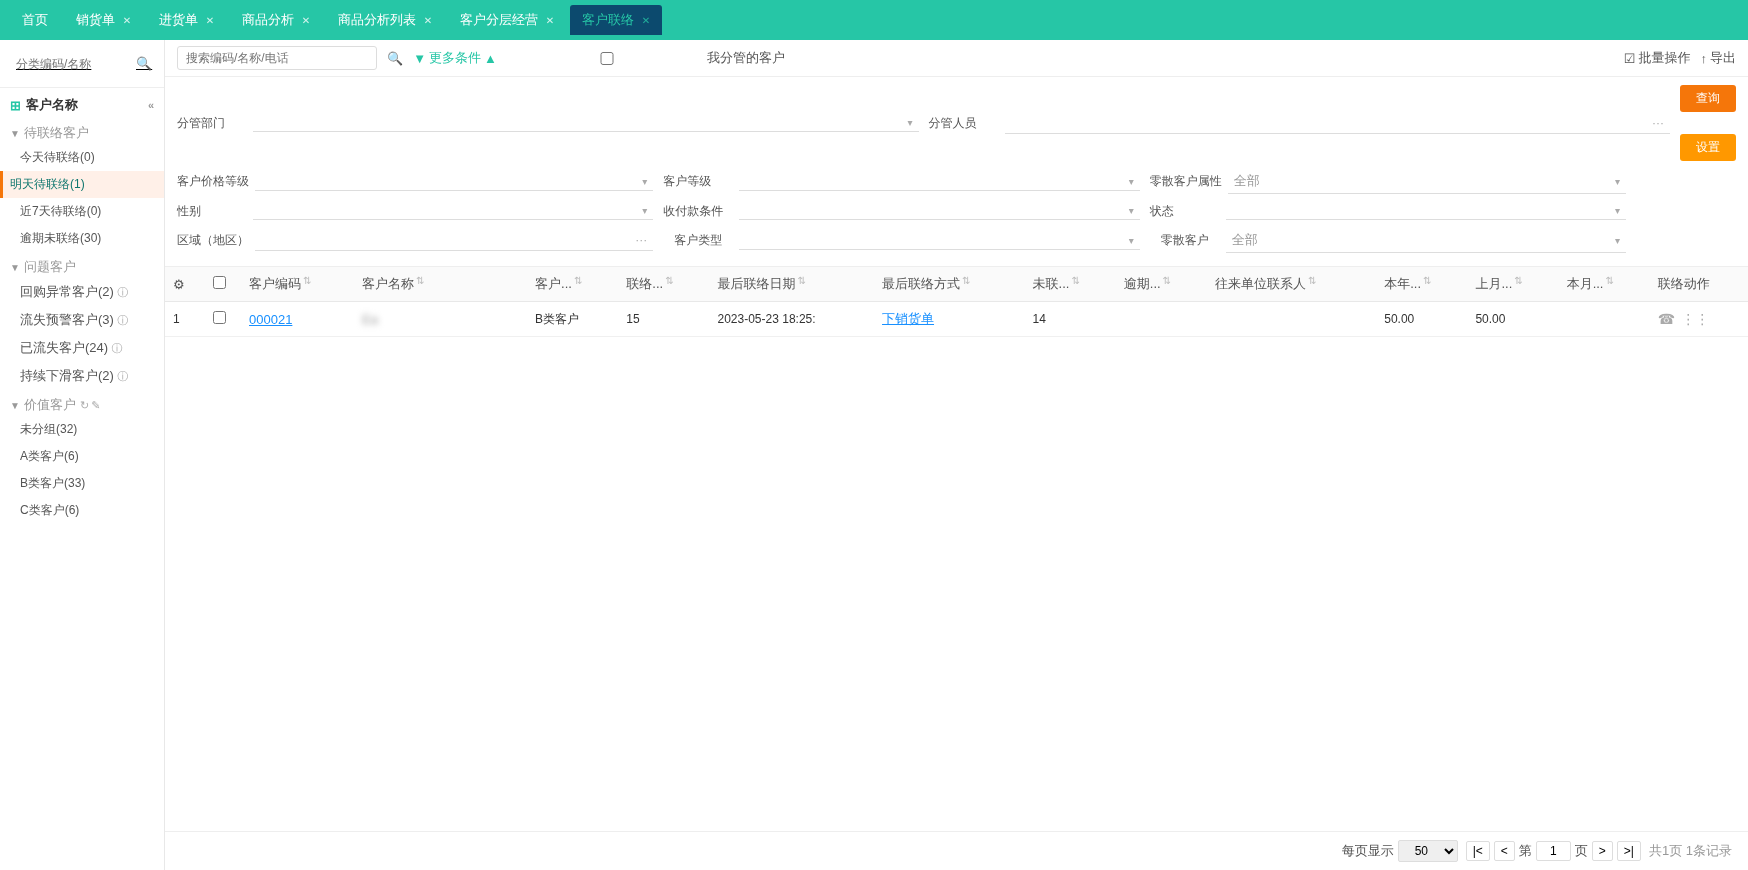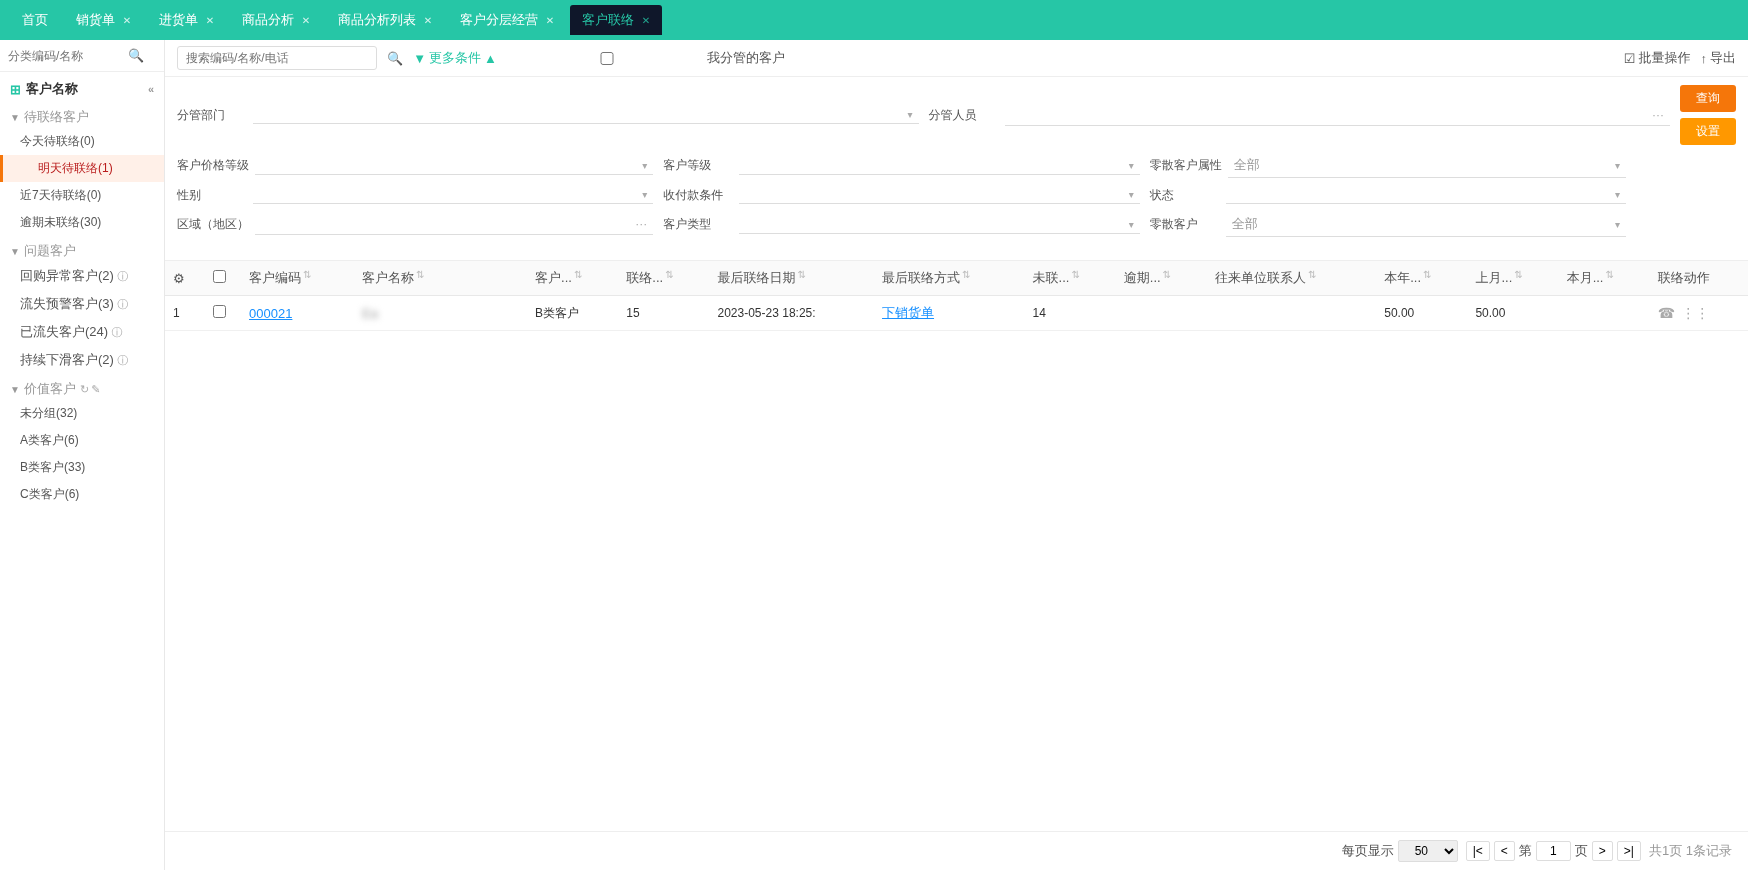--- a/index.html
+++ b/index.html
@@ -15,42 +15,43 @@
       gap: 4px;
     }
     .nav-item {
       color: #fff;
       padding: 6px 12px;
       cursor: pointer;
       border-radius: 3px;
       white-space: nowrap;
       font-size: 13px;
     }
-    .nav-item.active { background: #0f172a; color: #26C6A6; border-radius: 3px 3px 0 0; }
+    .nav-item.active { background: #0c4a6e; color: #26C6A6; border-radius: 3px 3px 0 0; }
     .nav-close { font-size: 10px; margin-left: 4px; opacity: 0.8; }
 
     
     .main-layout {
       display: flex;
       height: calc(870px - 40px);
     }
 
     
     .sidebar {
       width: 165px;
       background: #fff;
       border-right: 1px solid #e8e8e8;
       overflow-y: auto;
       flex-shrink: 0;
     }
     .sidebar-search {
       display: flex;
       align-items: center;
-      padding: 8px;
+      padding: 16px;
       border-bottom: 1px solid #eee;
+      text-decoration: underline;
     }
     .sidebar-search input {
       border: none;
       outline: none;
       font-size: 12px;
       width: 120px;
       color: #999;
     }
     .sidebar-search .search-icon { color: #aaa; font-size: 13px; }
 
@@ -75,21 +76,21 @@
     }
     .sidebar-group-label .triangle { margin-right: 4px; font-size: 10px; }
 
     .sidebar-item {
       padding: 5px 10px 5px 20px;
       font-size: 12px;
       color: #555;
       cursor: pointer;
       white-space: nowrap;
     }
-    .sidebar-item.active { background: #FFF0E8; color: #b91c1c; border-left: 3px solid #F5760A; padding-left: 35px; }
+    .sidebar-item.active { background: #FFF0E8; color: #0f766e; border-left: 3px solid #F5760A; padding-left: 7px; }
 
     
     .content-area {
       flex: 1;
       display: flex;
       flex-direction: column;
       overflow: hidden;
     }
 
     
@@ -153,21 +154,21 @@
       background: #fff;
       border-bottom: 1px solid #eee;
       padding: 8px 12px;
     }
     .filter-row {
       display: flex;
       align-items: center;
       gap: 10px;
       margin-bottom: 8px;
     }
-    .filter-row:last-child { margin-bottom: 15px; }
+    .filter-row:last-child { margin-bottom: 5px; text-align: center; }
     .filter-field {
       display: flex;
       align-items: center;
       flex: 1;
       gap: 6px;
     }
     .filter-field label {
       font-size: 12px;
       color: #555;
       white-space: nowrap;
@@ -190,21 +191,21 @@
       border-bottom: 1px solid #ddd;
       padding: 3px 6px;
       cursor: pointer;
       font-size: 12px;
       color: #999;
     }
     .filter-select .chevron { color: #aaa; font-size: 10px; }
     .filter-actions {
       display: flex;
       flex-direction: column;
-      gap: 6px;
+      gap: 22px;
     }
     .btn-query {
       background: #F5760A;
       color: #fff;
       border: none;
       padding: 5px 16px;
       border-radius: 3px;
       cursor: pointer;
       font-size: 12px;
     }

